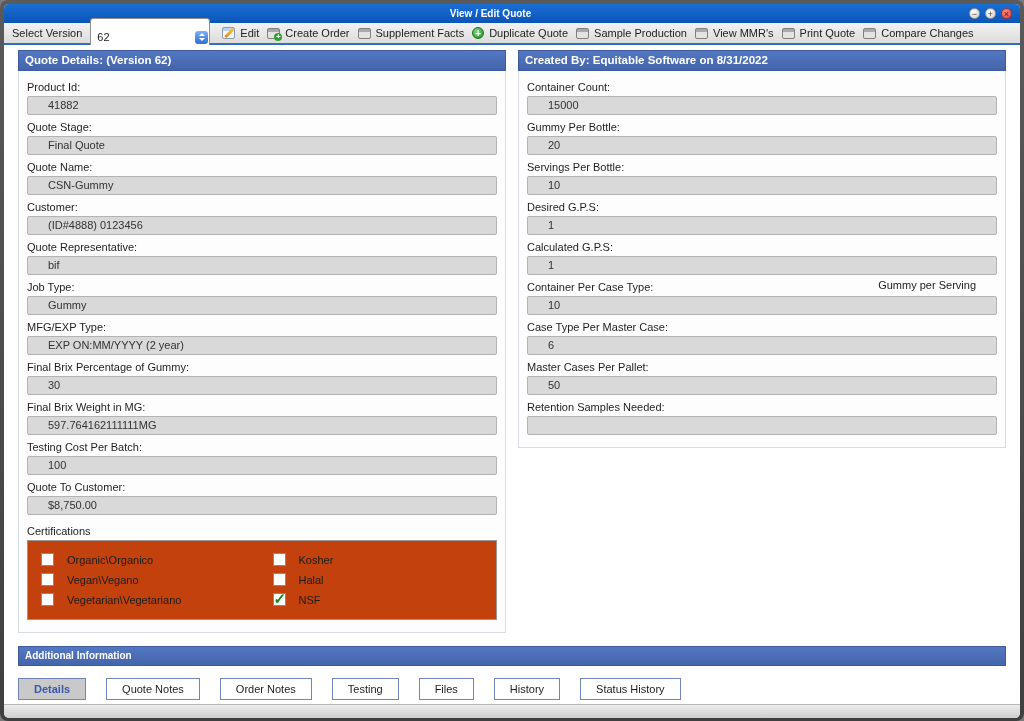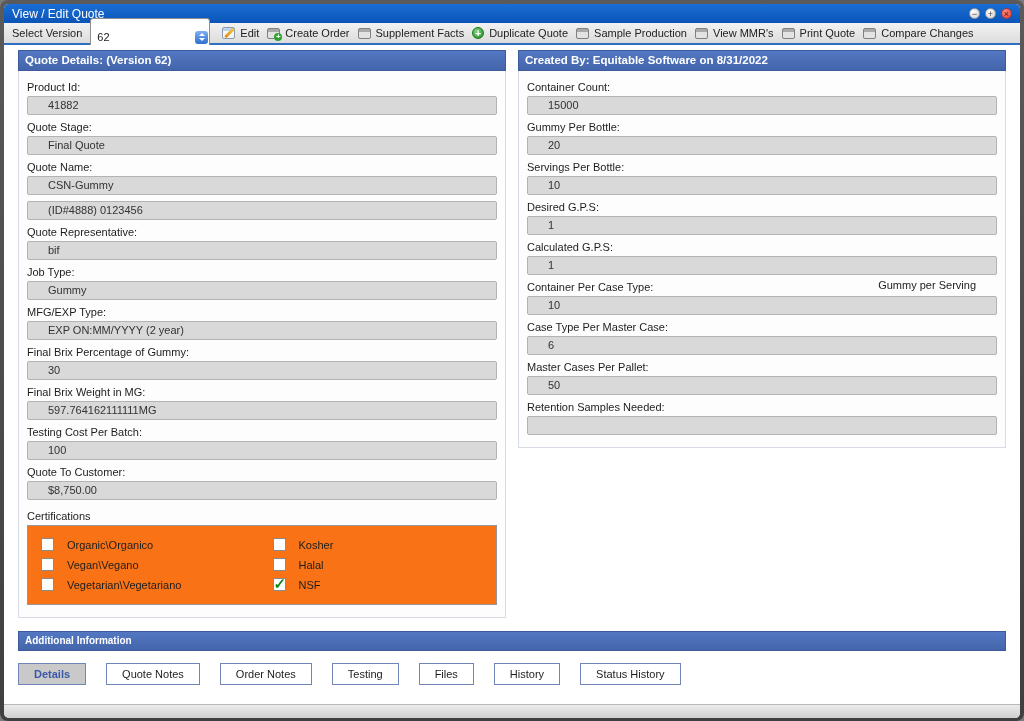--- a/index.html
+++ b/index.html
@@ -4,21 +4,21 @@
 <style>
   * { box-sizing: border-box; margin: 0; padding: 0; }
   html,body { width:1024px; height:721px; }
   body { font-family:"Liberation Sans", sans-serif; background:#7a7a7a; }
 
   .window { position:absolute; inset:0; background:linear-gradient(#5a5a5a,#3f3f3f); border-radius:8px; padding:4px 4px 3px 4px; }
   .window-inner { height:100%; display:flex; flex-direction:column; border-radius:5px; overflow:hidden; background:#fff; }
 
   
   .titlebar { height:19px; flex:0 0 19px; background:linear-gradient(#1a6fd4,#0b54b8); display:flex; align-items:center; padding:0 8px; }
-  .title-text { color:#fff; font-size:12px; font-weight:normal; flex:1; }
+  .title-text { color:#fff; font-size:10px; font-weight:bold; flex:1;text-align:center; }
   .win-controls { display:flex; gap:5px; }
   .win-btn { width:11px; height:11px; border-radius:50%; font-size:9px; line-height:10px; text-align:center; color:#444; background:radial-gradient(circle at 35% 30%, #ffffff, #cfcfcf); border:1px solid #9a9a9a; cursor:default; }
   .win-btn.close { background:radial-gradient(circle at 35% 30%, #ff8a80, #e0443a); border-color:#a33; color:#5d0f0a; }
 
   
   .toolbar { height:22px; flex:0 0 22px; background:linear-gradient(#f2f2f2,#dcdcdc); border-bottom:2px solid #2e6fc0; display:flex; align-items:center; padding:0 8px; gap:8px; font-size:11px; color:#222; }
   .select-version-label { white-space:nowrap; }
   .version-select { width:120px; height:31px; background:#fff; border:1px solid #8f8f8f; border-radius:3px; display:flex; align-items:center; justify-content:space-between; padding:8px 1px 0 6px; font-size:11px; cursor:default; }
   .stepper { width:13px; height:13px; background:linear-gradient(#7fb0f5,#2d6fd0); border-radius:3px; display:flex; flex-direction:column; align-items:center; justify-content:center; gap:2px; }
   .tri-up { width:0; height:0; border-left:3px solid transparent; border-right:3px solid transparent; border-bottom:3px solid #fff; }
@@ -40,21 +40,21 @@
   .panel-body { border:1px solid #d7dbe3; border-top:none; background:#fdfdfd; padding:4px 0 12px 0; }
 
   .field { margin:6px 8px 0 8px; }
   .field-label { font-size:11px; color:#1d1d1d; line-height:12px; margin-bottom:3px; }
   .field-value { background:#d9d9d9; border:1px solid #b3b3b3; border-radius:2px; height:19px; line-height:17px; font-size:11px; color:#333; padding:0 20px; display:flex; justify-content:space-between; align-items:center; }
   .fv-suffix { color:#222;margin-top:40px; }
 
   
   .cert-wrap { margin:10px 8px 0 8px; }
   .cert-legend { font-size:11px; color:#1d1d1d; margin-bottom:3px; }
-  .cert-box { border:1px solid #979797; background:#f97316; display:flex; padding:12px 0 13px 0; }
+  .cert-box { border:1px solid #979797; background:#c2410c; display:flex; padding:12px 0 13px 0; }
   .cert-col { flex:1; display:flex; flex-direction:column; gap:7px; }
   .cert-col:first-child { padding-left:13px; }
   .cert-col:last-child { padding-left:8px; }
   .cert-row { display:flex; align-items:center; gap:13px; height:13px; }
   .checkbox { width:13px; height:13px; background:#fff; border:1px solid #8a8a8a; position:relative; flex:0 0 13px; }
   .checkbox.checked::after { content:"\2713"; position:absolute; left:0px; top:-4px; font-size:15px; font-weight:bold; color:#0f8a0f; }
   .cert-label { font-size:11px; color:#1d1d1d; }
 
   
   .addl-header { margin:13px 14px 0 14px; background:linear-gradient(#5377c2,#4365ab); border:1px solid #3c5a9c; color:#fff; font-size:10px; font-weight:bold; padding:3px 6px 4px 6px; }
@@ -144,20 +144,21 @@
                     <span class="fv-text">Final Quote</span>
                   </div>
                 </div>
                 <div class="field">
                   <div class="field-label">Quote Name:</div>
                   <div class="field-value">
                     <span class="fv-text">CSN-Gummy</span>
                   </div>
                 </div>
                 <div class="field">
+                  <div class="field-label">Customer:</div>
                   <div class="field-value">
                     <span class="fv-text">(ID#4888) 0123456</span>
                   </div>
                 </div>
                 <div class="field">
                   <div class="field-label">Quote Representative:</div>
                   <div class="field-value">
                     <span class="fv-text">bif</span>
                   </div>
                 </div>

